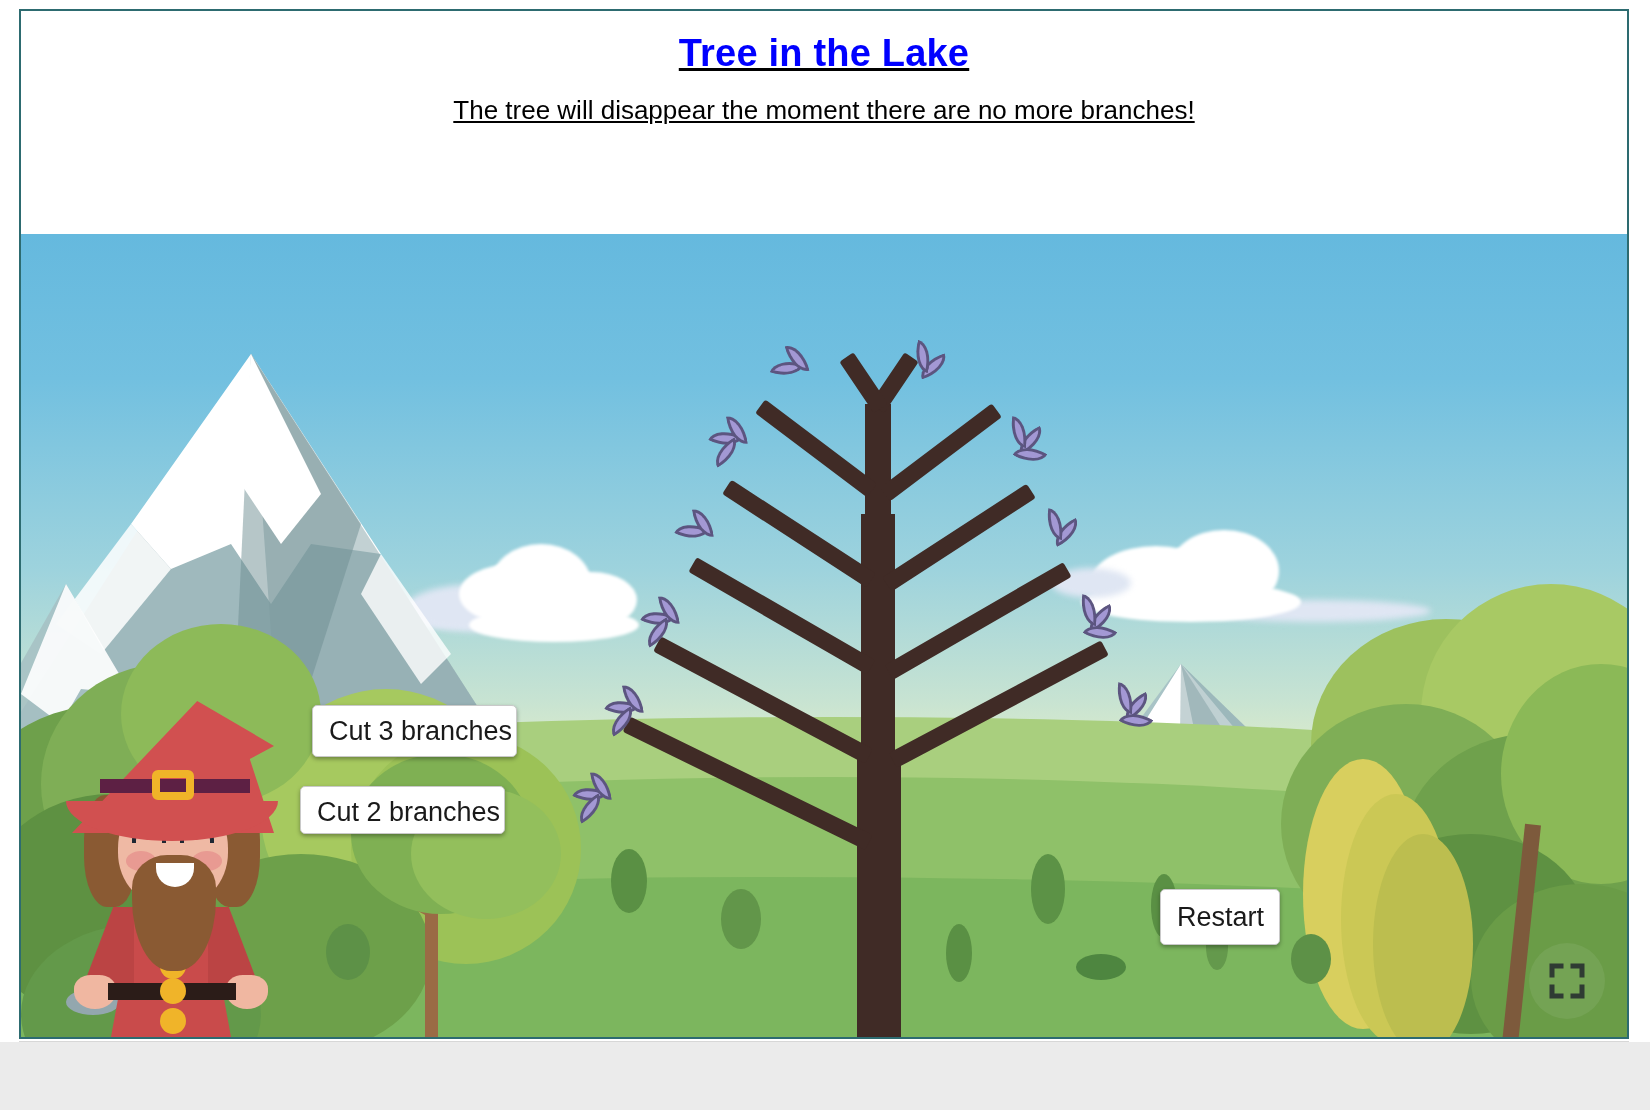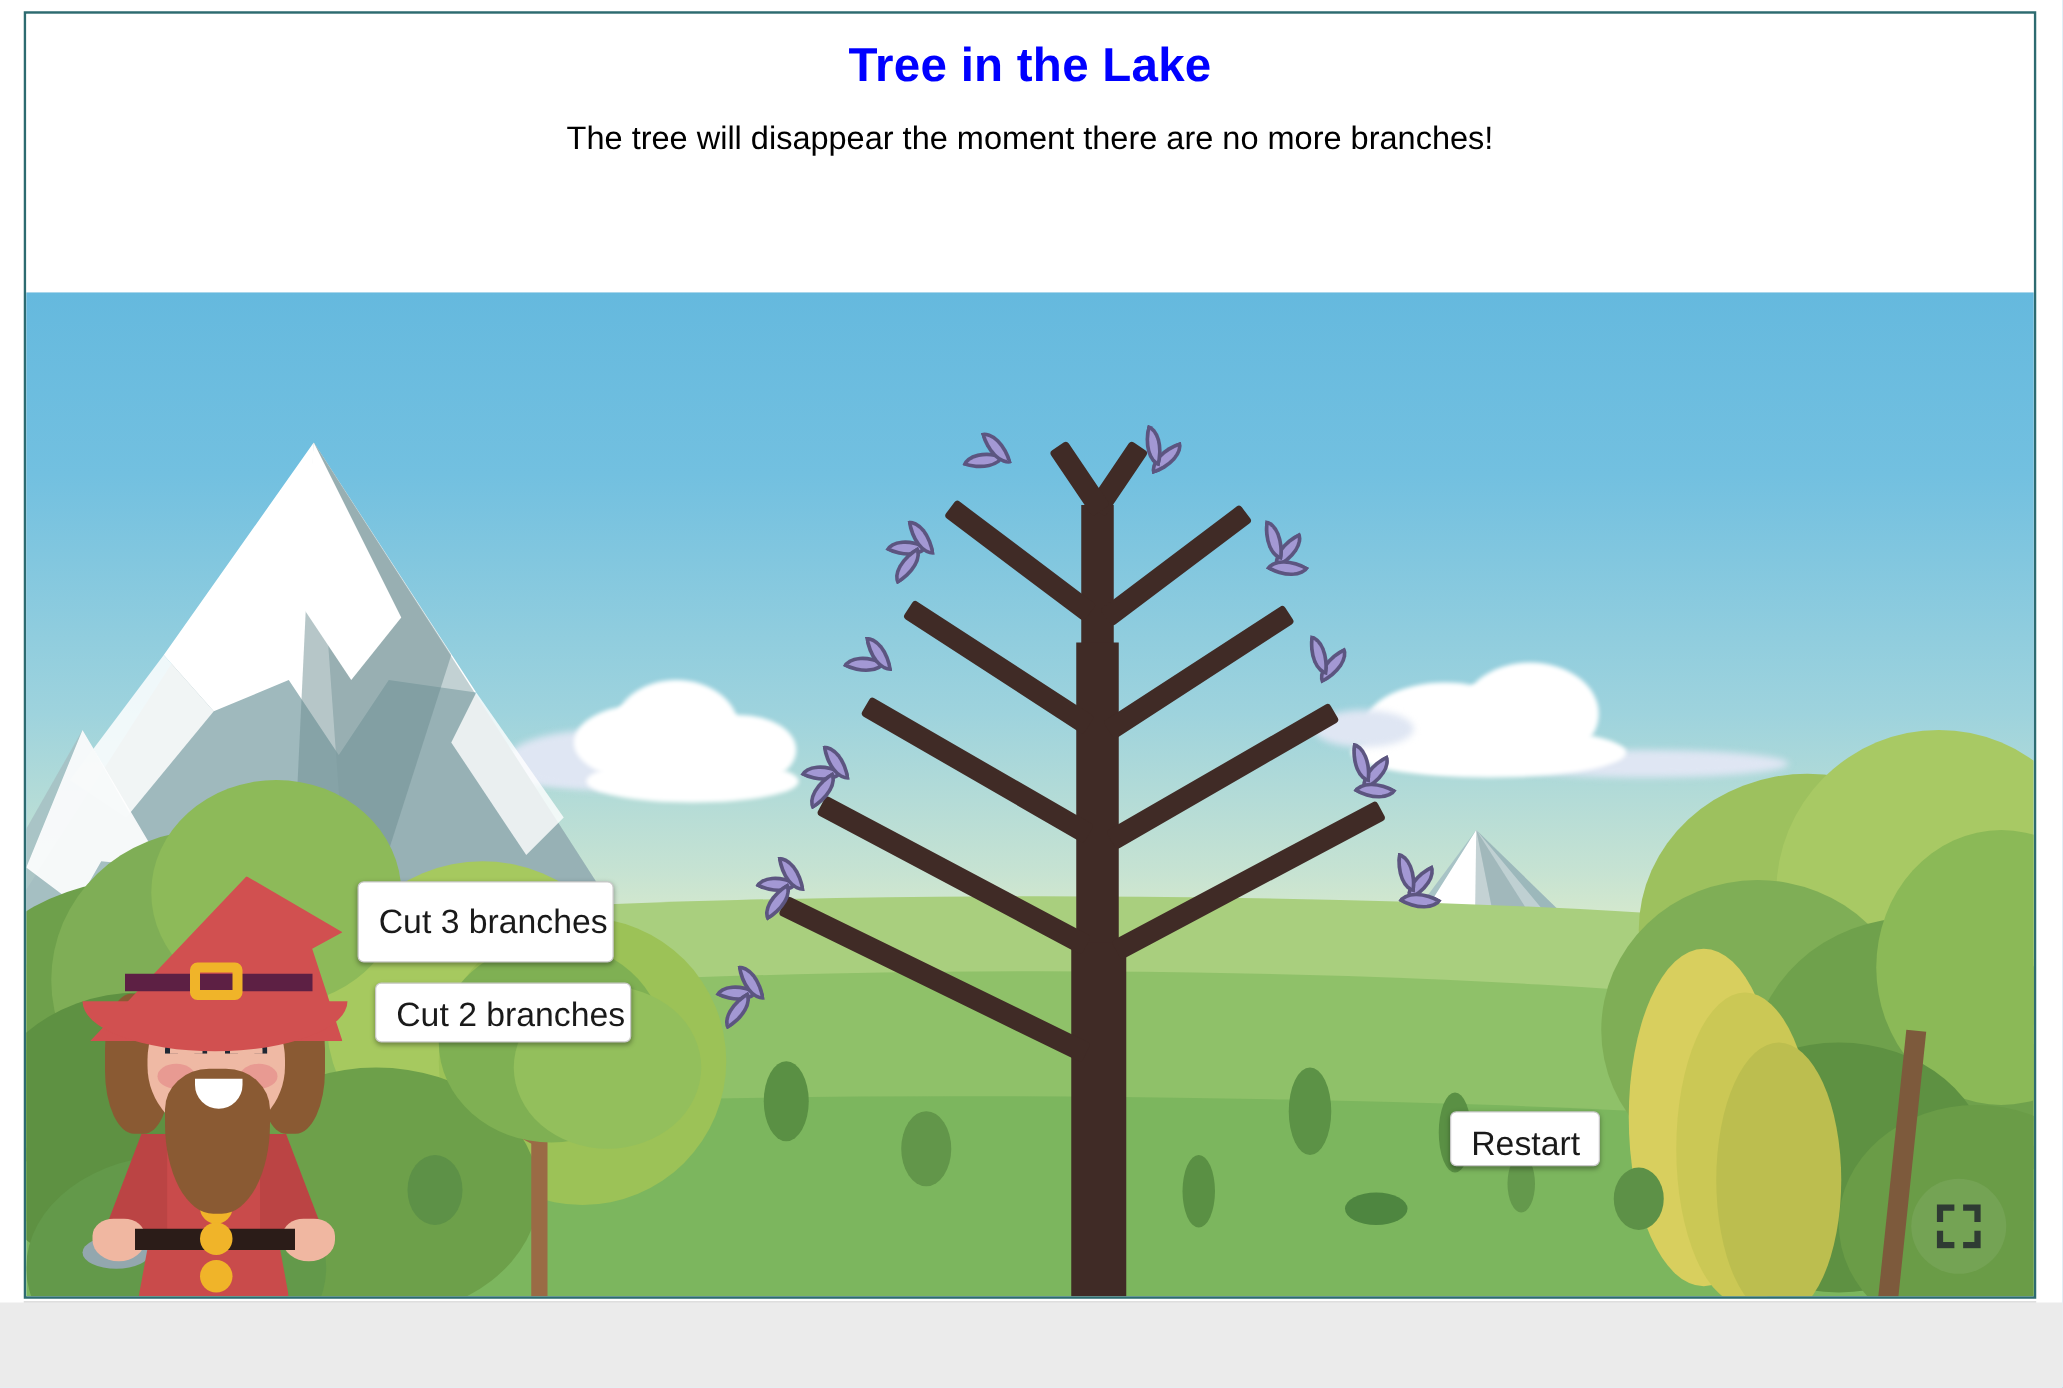--- a/index.html
+++ b/index.html
@@ -46,20 +46,21 @@
 
   
   #header {
     position: absolute;
     left: 0; top: 0;
     width: 1606px;
     height: 223px;
     background: #ffffff;
     text-align: center;
     box-sizing: border-box;
+    text-decoration: underline;
   }
   #page-title {
     margin: 0;
     padding-top: 21px;
     font-size: 38px;
     font-weight: bold;
     color: #0000ff;
     letter-spacing: .2px;
   }
   #intro-line {
@@ -189,23 +190,23 @@
     font-family: "Liberation Sans", sans-serif;
     font-size: 27px;
     color: #1a1a1a;
     text-align: center;
     line-height: 1;
     padding: 12px 16px;
     box-sizing: border-box;
     cursor: pointer;
     white-space: nowrap;
   }
-  #btn-cut3 { left: 265px; top: 471px; width: 205px; height: 65px; }
+  #btn-cut3 { left: 291px; top: 471px; width: 205px; height: 52px; }
   #btn-cut6 { left: 279px; top: 552px; width: 205px; height: 48px; }
-  #btn-restart { left: 1139px; top: 655px; width: 120px; height: 44px; }
+  #btn-restart { left: 1139px; top: 655px; width: 120px; height: 56px; }
 
   
   #fullscreen-btn {
     position:absolute;
     right: 22px;
     bottom: 18px;
     width: 76px; height: 76px;
     border-radius: 50%;
     background: rgba(255,255,255,0.07);
     cursor:pointer;

